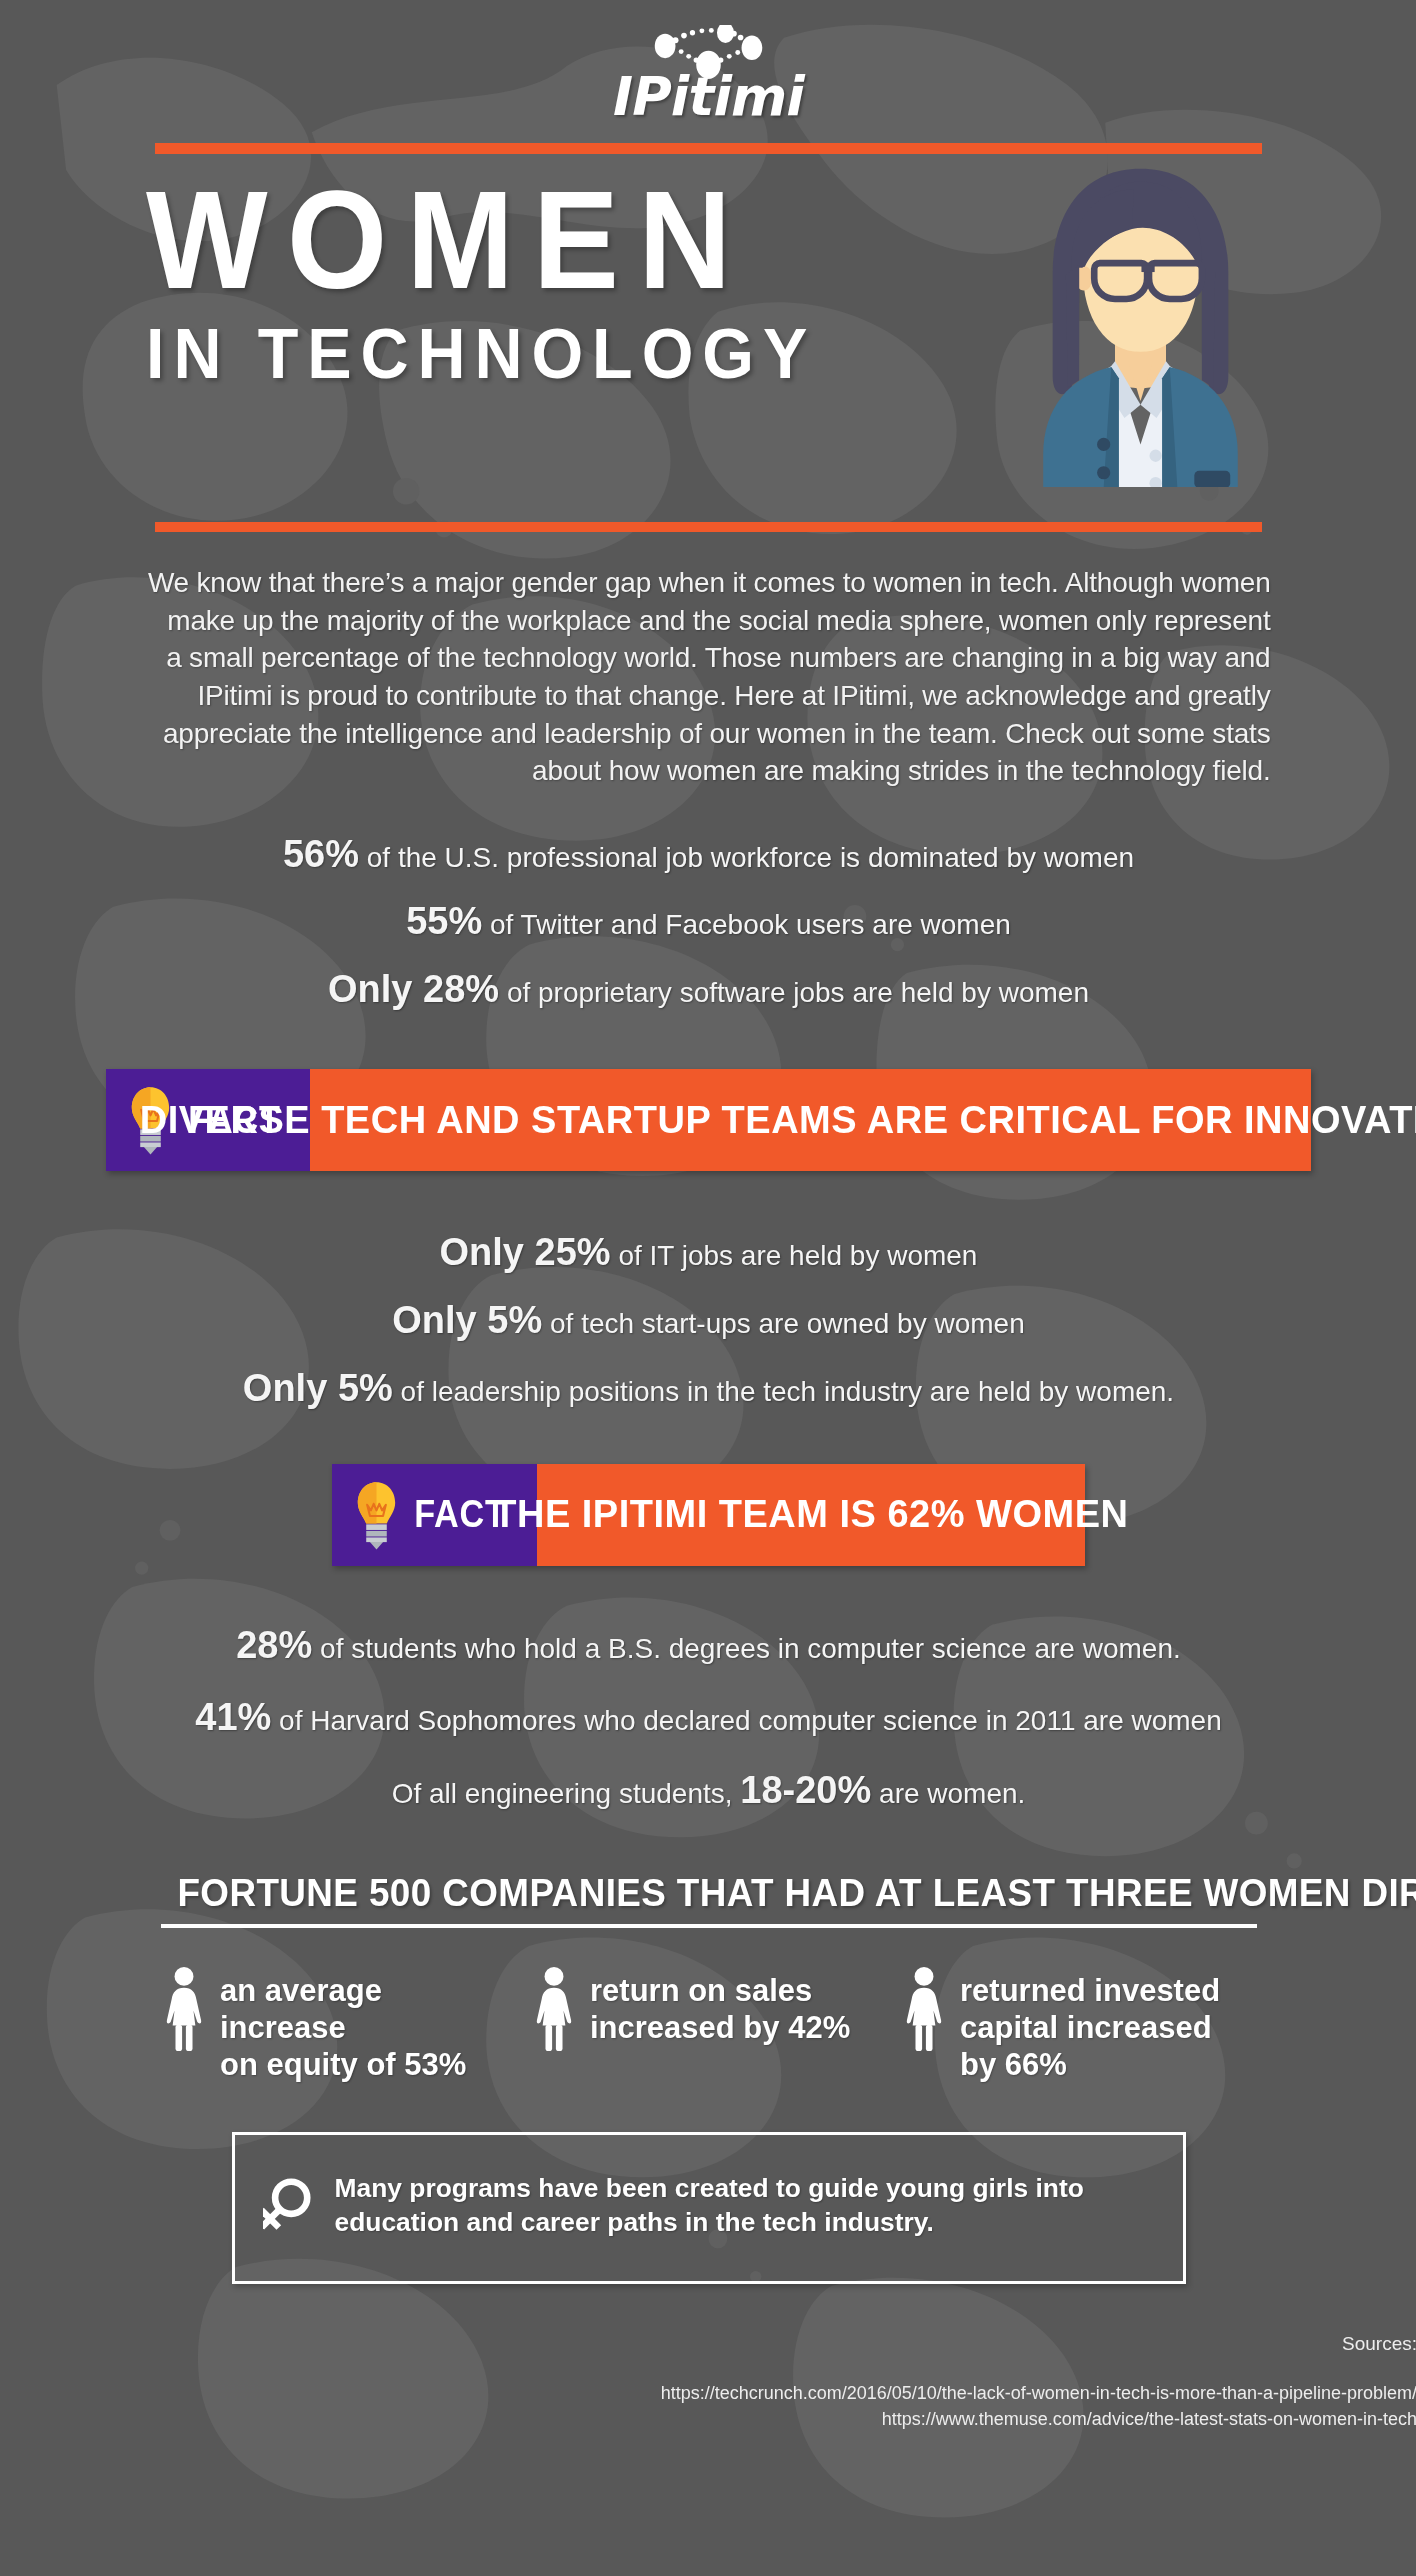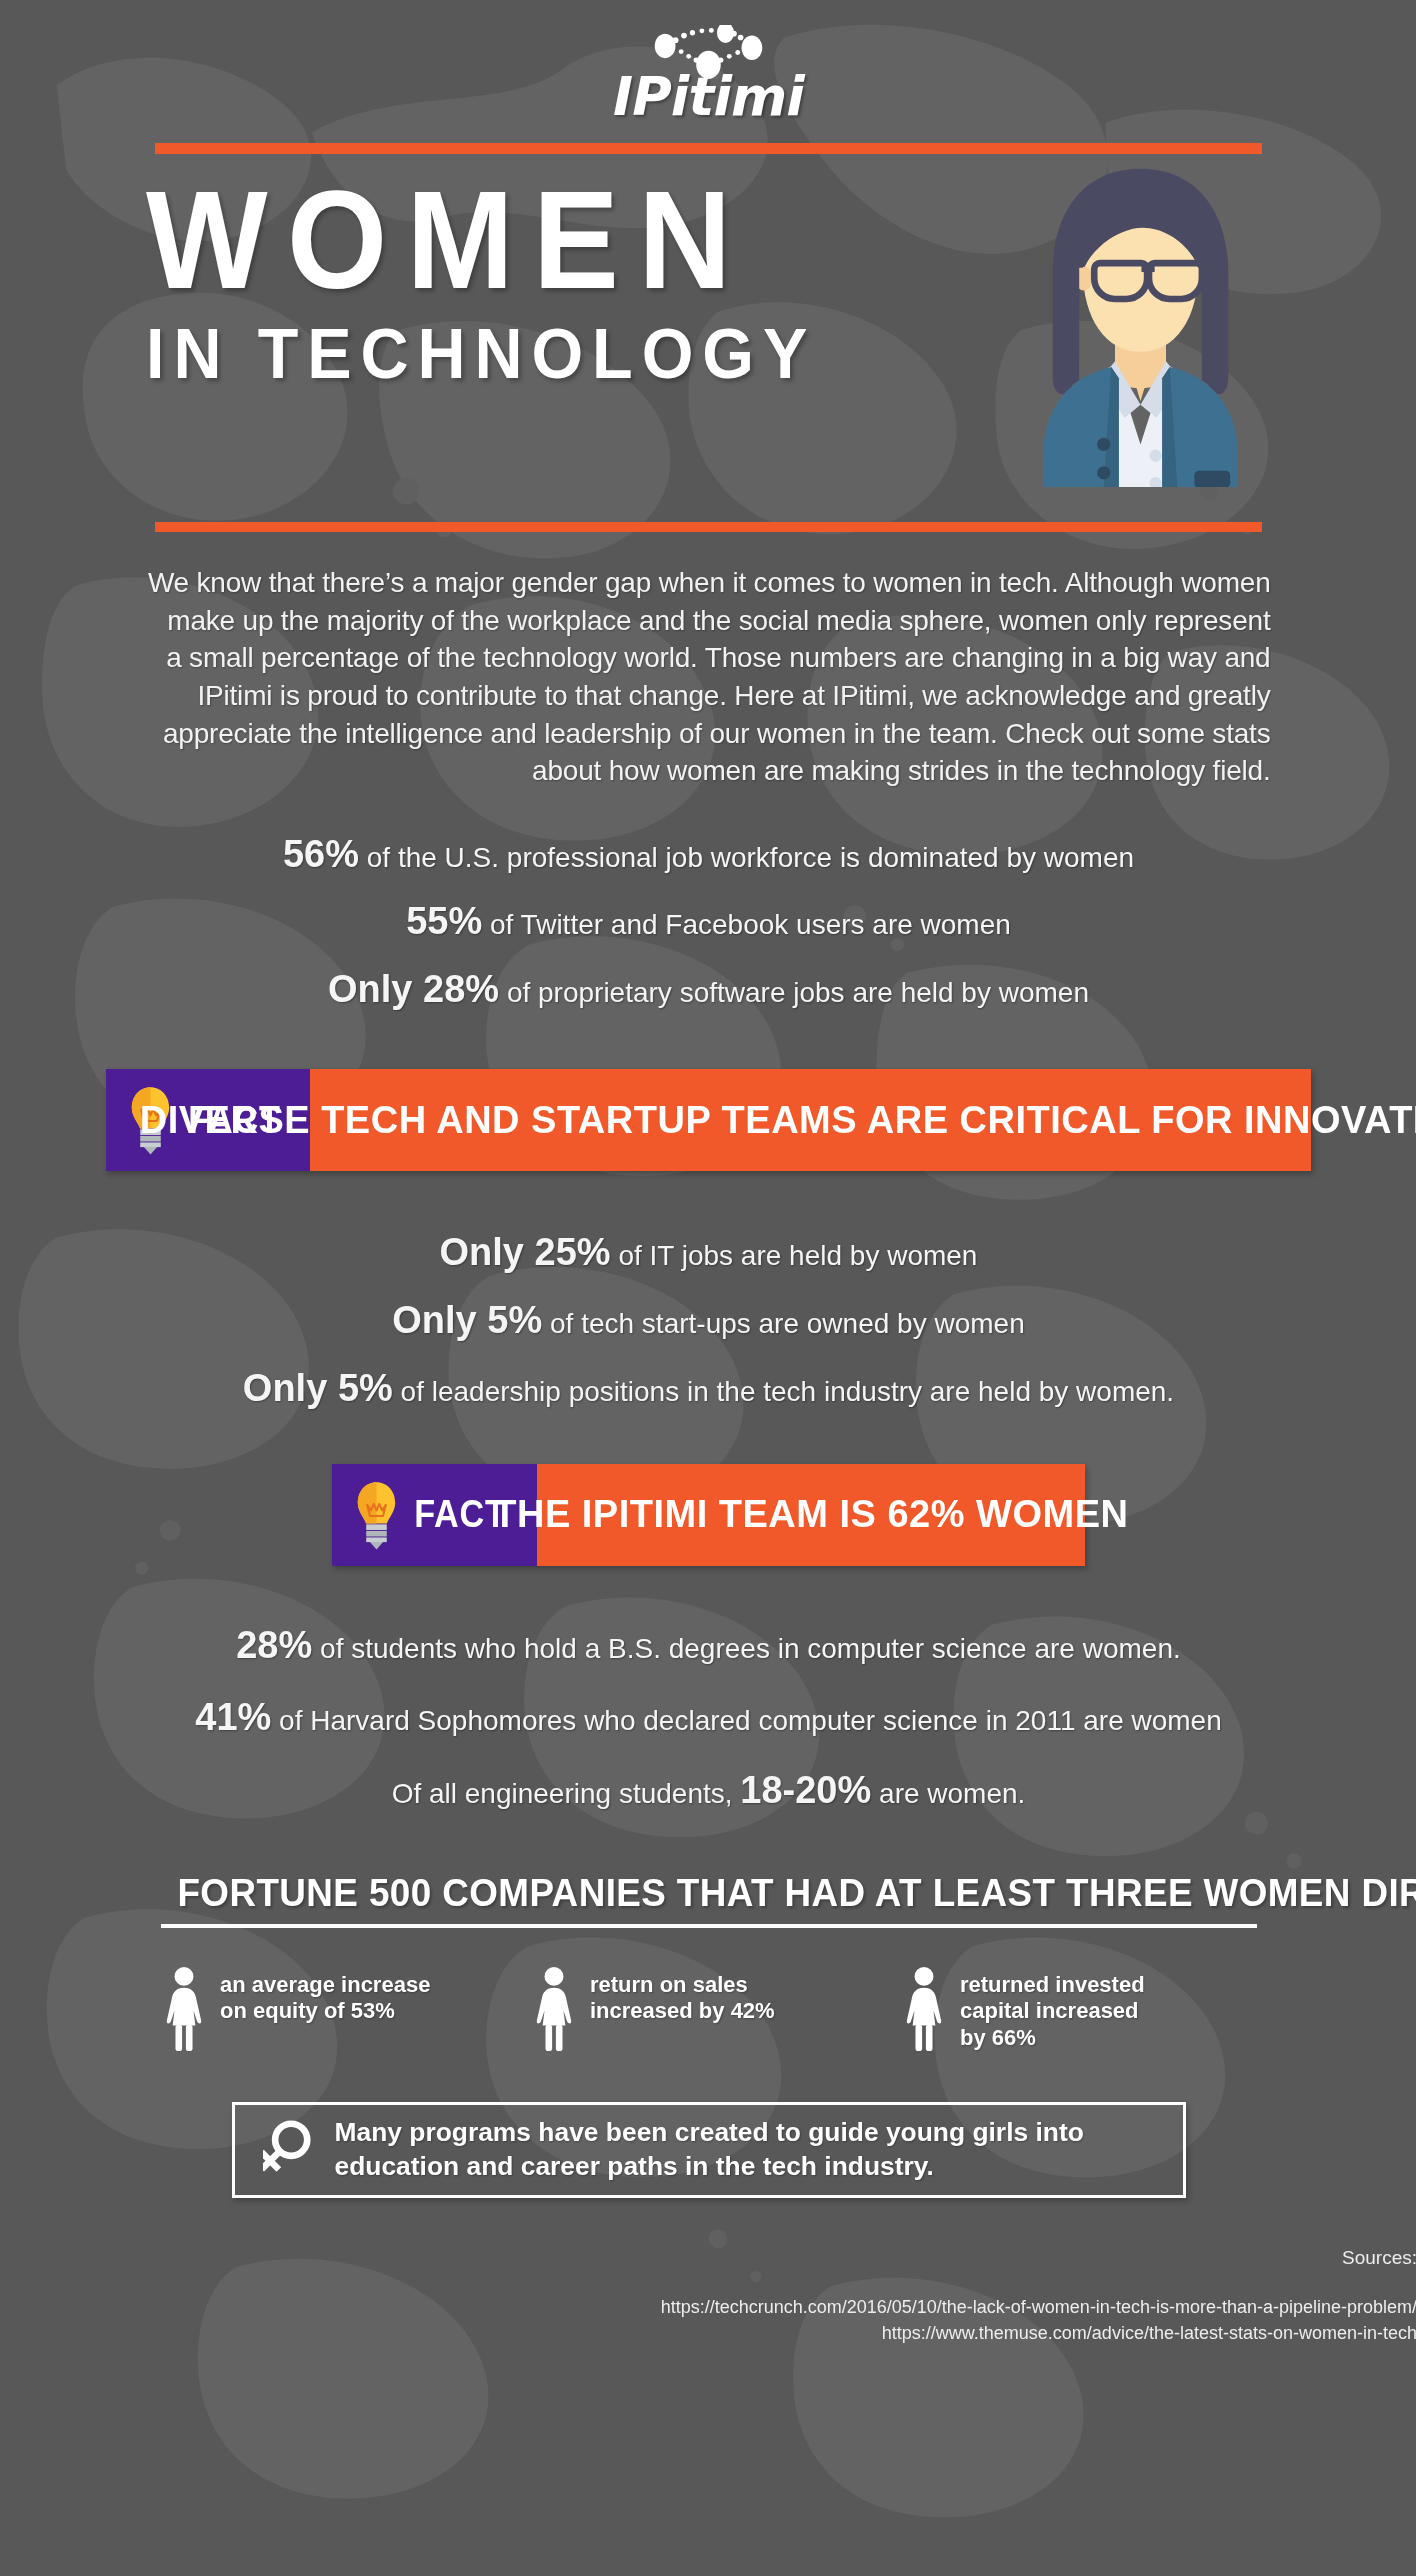--- a/index.html
+++ b/index.html
@@ -215,36 +215,36 @@
     margin: 36px auto 0 auto;
   }
   .icon-stat {
     display: flex;
     align-items: flex-start;
     gap: 15px;
     width: 351px;
   }
   .icon-stat .w-icon { width: 42px; height: 87px; flex: none; margin-top: 1.9px; }
   .icon-stat .w-txt {
-    font-size: 22px;
+    font-size: 31px;
     font-weight: 700;
     line-height: 1.2;
     color: #ffffff;
     padding-top: 7.6px;
     text-shadow: 0.9px 0.9px 1.9px rgba(0,0,0,.3);
   }
 
   
   .callout {
     width: 954px;
     margin: 49px auto 0 auto;
     border: 3.8px solid #ffffff;
-    padding: 9px 28px;
-    display: flex;
-    align-items: center;
+    padding: 37px 28px;
+    display: flex;
+    align-items: flex-start;
     gap: 21px;
     box-shadow: 1.9px 2.8px 5.7px rgba(0,0,0,.25);
   }
   .callout .venus { width: 51px; height: 72px; flex: none; }
   .callout .callout-text {
     font-size: 26.4px;
     font-weight: 700;
     line-height: 1.28;
     color: #ffffff;
     text-shadow: 0.9px 0.9px 1.9px rgba(0,0,0,.3);

